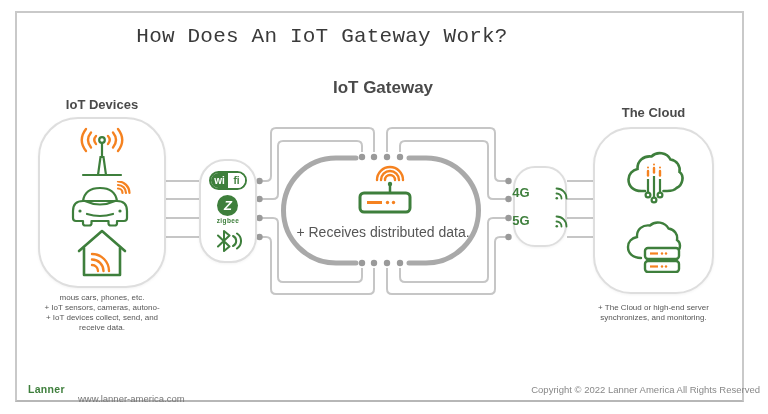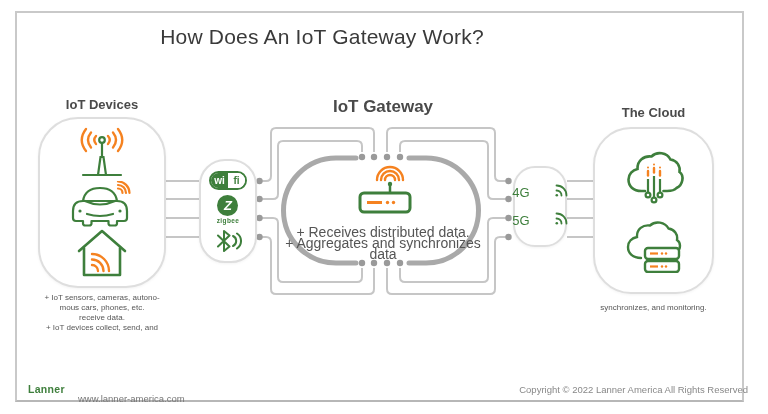--- a/index.html
+++ b/index.html
@@ -6,25 +6,25 @@
   body{
     width:768px;height:414px;position:relative;overflow:hidden;
     background:#ffffff;font-family:"Liberation Sans",sans-serif;
   }
   .frame{
     position:absolute;left:15px;top:11px;width:729px;height:391px;
     border:2px solid #c9c9c9;border-bottom-color:#b7b7b7;box-sizing:border-box;
   }
   .title{
     position:absolute;left:0;top:25px;width:644px;text-align:center;
-    font-size:21px;color:#3a3a3a;letter-spacing:.2px;
+    font-size:21px;color:#3a3a3a;letter-spacing:.2px;font-family:Liberation Mono, monospace;
   }
   .sec-heading{position:absolute;font-weight:bold;color:#4a4a4a;text-align:center;}
   #devices-heading{left:38px;top:97px;width:128px;font-size:13px;}
-  #gateway-heading{left:293px;top:97px;width:180px;font-size:17px;}
+  #gateway-heading{left:293px;top:78px;width:180px;font-size:17px;}
   #cloud-heading{left:593px;top:105px;width:121px;font-size:13px;}
   .round-box{
     position:absolute;background:#fff;border:2px solid #dedede;box-sizing:border-box;
     box-shadow:0 1px 3px rgba(0,0,0,.05);
     display:flex;flex-direction:column;align-items:center;justify-content:space-evenly;
   }
   #device-box{left:38px;top:117px;width:128px;height:171px;border-radius:40px;padding:6px 0;}
   #wifi-pill{left:199px;top:159px;width:58px;height:104px;border-radius:26px;padding:4px 0;}
   #net-pill{left:513px;top:166px;width:54px;height:81px;border-radius:22px;padding:4px 0;}
   #cloud-box{left:593px;top:127px;width:121px;height:167px;border-radius:38px;padding:6px 0;}
@@ -41,26 +41,26 @@
     display:flex;font-weight:bold;font-size:10px;line-height:15px;box-sizing:border-box;
   }
   .wifi-left{background:#3e7f3c;color:#fff;flex:1;text-align:center;}
   .wifi-right{background:#fff;color:#3e7f3c;flex:1;text-align:center;}
   .zigbee{display:flex;flex-direction:column;align-items:center;}
   .zigbee-circle{
     width:21px;height:21px;border-radius:50%;background:#3e7f3c;color:#fff;
     font-weight:bold;font-style:italic;font-size:13px;line-height:21px;text-align:center;
   }
   .zigbee-label{font-size:6.5px;color:#3e7f3c;font-weight:bold;letter-spacing:.4px;margin-top:1px;}
-  .net-item{display:flex;align-items:center;color:#3e7f3c;font-weight:normal;font-size:13px;gap:24px;}
+  .net-item{display:flex;align-items:flex-end;color:#3e7f3c;font-weight:bold;font-size:13px;gap:24px;}
   .net-item svg{margin-left:1px;margin-top:-4px;}
   #router-icon{position:absolute;left:352px;top:160px;}
   .footer-brand{position:absolute;left:28px;top:383px;font-size:10.5px;font-weight:bold;color:#3e7f3c;letter-spacing:.3px;}
   .footer-url{position:absolute;left:78px;top:384px;font-size:9.5px;color:#767676;margin-top:9px;}
-  .footer-copyright{position:absolute;right:20px;top:384px;font-size:9.5px;color:#888888;}
+  .footer-copyright{position:absolute;right:8px;top:384px;font-size:9.5px;color:#888888;}
 </style>
 </head>
 <body>
 
 <div class="frame"></div>
 
 <svg class="conn" width="768" height="414" viewBox="0 0 768 414">
   <g stroke="#c6c6c6" stroke-width="2" fill="none">
 
     <line x1="166" y1="181" x2="199" y2="181"></line>
@@ -152,24 +152,24 @@
       <path d="M7,20 V47 H43 V20"></path>
     </g>
     <g stroke="#f58220" stroke-width="2.4" fill="none" stroke-linecap="round">
       <path d="M15,37 A6,6 0 0 1 21,43"></path>
       <path d="M15,31.5 A11.5,11.5 0 0 1 26.5,43"></path>
       <path d="M15,26 A17,17 0 0 1 32,43"></path>
     </g>
   </svg>
 </div>
 <div class="caption" id="device-caption">
+  <div>mous cars, phones, etc.</div>
   <div>+ IoT sensors, cameras, autono-</div>
-  <div>mous cars, phones, etc.</div>
+  <div>+ IoT devices collect, send, and</div>
   <div>receive data.</div>
-  <div>+ IoT devices collect, send, and</div>
 </div>
 
 <div class="round-box" id="wifi-pill">
   <div class="wifi-logo">
     <span class="wifi-left">wi</span>
     <span class="wifi-right">fi</span>
   </div>
   <div class="zigbee">
     <div class="zigbee-circle">Z</div>
     <div class="zigbee-label">zigbee</div>
@@ -191,21 +191,20 @@
   </g>
   <circle cx="38" cy="24" r="2.2" fill="#3e7f3c"></circle>
   <line x1="38" y1="24" x2="38" y2="33" stroke="#3e7f3c" stroke-width="2.5"></line>
   <rect x="8" y="33" width="50" height="19" rx="4" fill="#ffffff" stroke="#3e7f3c" stroke-width="3"></rect>
   <line x1="15" y1="42.5" x2="30" y2="42.5" stroke="#f58220" stroke-width="3"></line>
   <circle cx="35.5" cy="42.5" r="1.7" fill="#f58220"></circle>
   <circle cx="41.5" cy="42.5" r="1.7" fill="#f58220"></circle>
 </svg>
 <div id="gateway-bullets">
   <div>+ Receives distributed data.</div>
-  <div>+ Aggregates and synchronizes data</div>
 </div>
 
 <div class="round-box" id="net-pill">
   <div class="net-item">
     <span>4G</span>
     <svg width="13" height="13" viewBox="0 0 13 13">
       <circle cx="1.8" cy="11.2" r="1.3" fill="#3e7f3c"></circle>
       <g stroke="#3e7f3c" stroke-width="1.8" fill="none" stroke-linecap="round">
         <path d="M1.5,6.5 A4.8,4.8 0 0 1 6.5,11.5"></path>
         <path d="M1.5,1.5 A9.8,9.8 0 0 1 11.5,11.5"></path>
@@ -256,18 +255,19 @@
     </g>
     <g fill="#f58220">
       <circle cx="39" cy="34.5" r="1.2"></circle>
         <circle cx="43" cy="34.5" r="1.2"></circle>
       <circle cx="39" cy="47.5" r="1.2"></circle>
         <circle cx="43" cy="47.5" r="1.2"></circle>
     </g>
   </svg>
 </div>
 <div class="caption" id="cloud-caption">
+  <div>+ The Cloud or high-end server</div>
   <div>synchronizes, and monitoring.</div>
 </div>
 
 <div class="footer-brand">Lanner</div>
 <div class="footer-url">www.lanner-america.com</div>
 <div class="footer-copyright">Copyright © 2022 Lanner America All Rights Reserved</div>
 
 </body></html>

